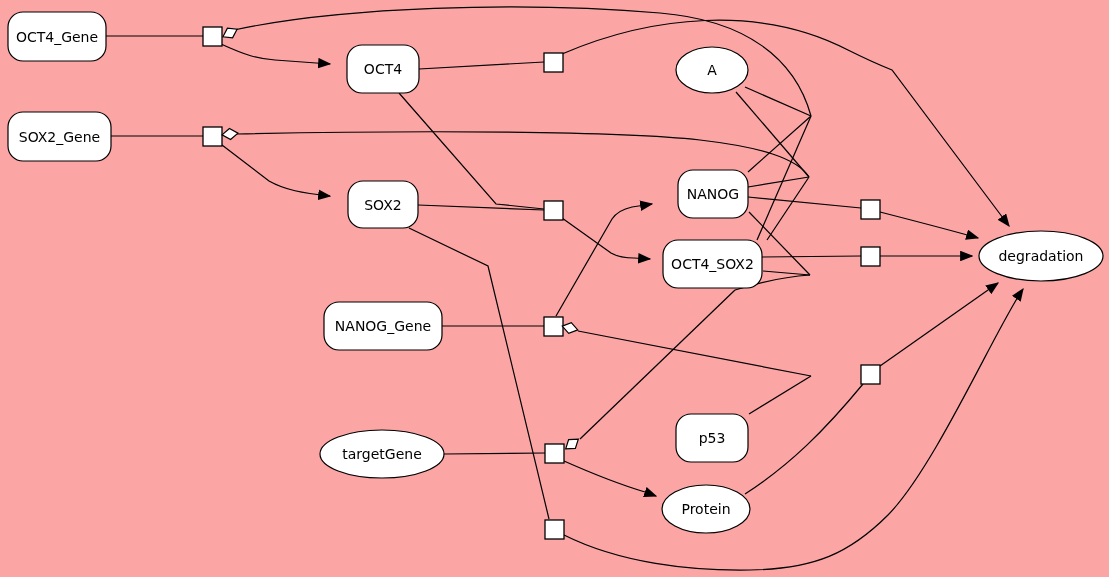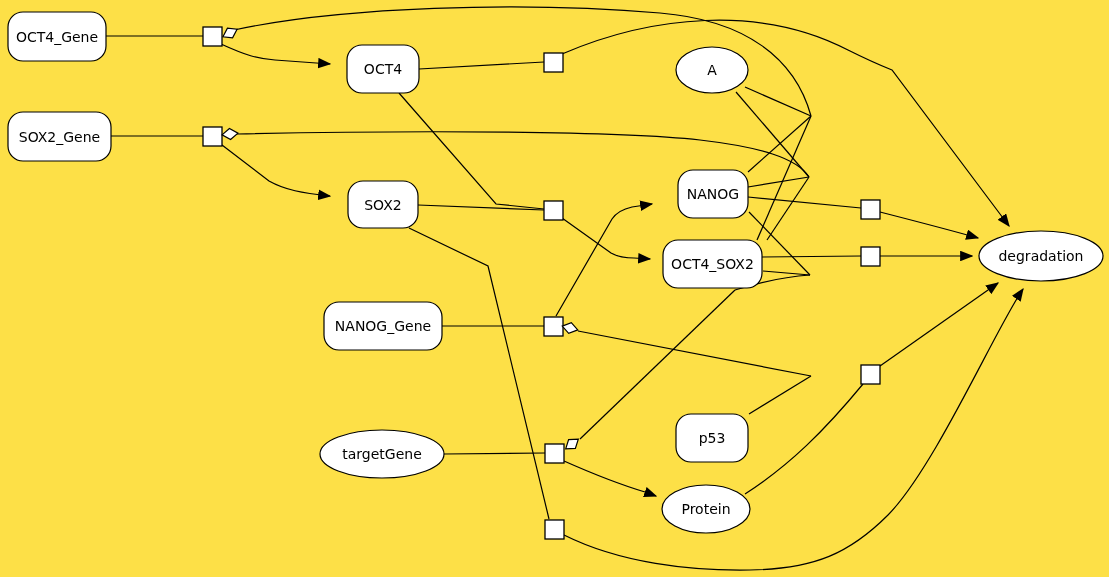--- a/index.html
+++ b/index.html
@@ -1,16 +1,16 @@
 <!DOCTYPE html>
 <html><head>
 <meta charset="utf-8">
 <style>
   html,body{margin:0;padding:0;background:#ffffff;}
-  .stage{position:relative;width:1109px;height:577px;background:#fde047;overflow:hidden;
+  .stage{position:relative;width:1109px;height:577px;background:#fca5a5;overflow:hidden;
          font-family:"DejaVu Sans","Liberation Sans",sans-serif;}
   svg{display:block;}
   .edge{fill:none;stroke:#000;stroke-width:1.2px;}
   .nodeshape{fill:#fff;stroke:#000;stroke-width:1.2px;}
   .sq{fill:#fff;stroke:#000;stroke-width:1.3px;}
   .dm{fill:#fff;stroke:#000;stroke-width:1.2px;}
   .lbl{fill:#000;font-size:14px;text-anchor:middle;}
 </style>
 </head>
 <body>

